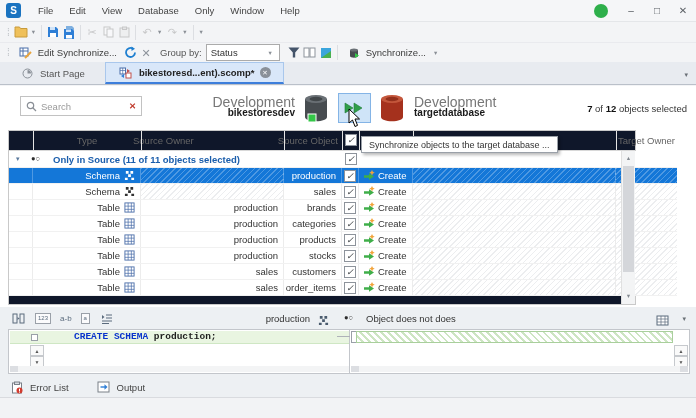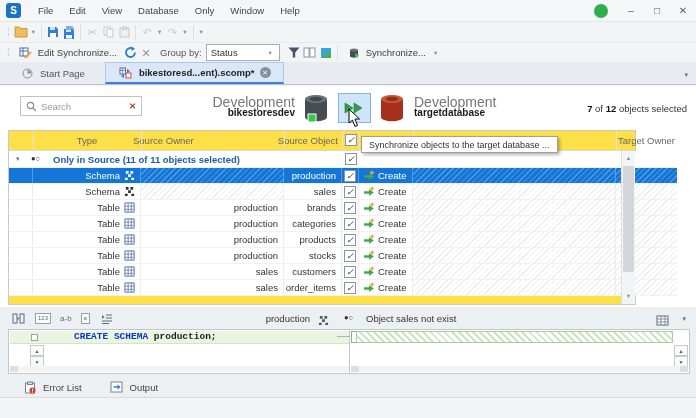--- a/index.html
+++ b/index.html
@@ -49,21 +49,21 @@
   .tgt-name{left:414px;top:21px}
   .dbicon{position:absolute;top:7px}
   #src-db{left:301px}
   #tgt-db{left:377px}
   .dir-btn{position:absolute;left:338px;top:7px;width:33px;height:30px;background:#cfe4f8;border:1px solid #84b4e6;display:flex;align-items:center;justify-content:center}
   .sel-count{position:absolute;right:9px;top:17px;color:#333}
   .sel-count b{color:#111}
   .cursor{position:absolute;left:348px;top:22px;z-index:60}
 
   
-  .grid{position:absolute;left:8px;top:44px;width:628px;height:175px;border:1px solid #c9c9c9;background:#fde047}
+  .grid{position:absolute;left:8px;top:44px;width:628px;height:175px;border:1px solid #c9c9c9;background:#0f172a}
   .ghead{position:absolute;left:0;top:0;right:0;height:20px;border-bottom:1px solid #d8d8d8;color:#666}
   .ghead span{position:absolute;top:4px}
   .h-type{left:24px;width:108px;text-align:center}
   .h-owner{left:124px;width:143px;text-align:left}
   .h-object{left:245px;width:84px;text-align:right}
   .h-towner{left:607px;width:61px;text-align:center}
   .vl{position:absolute;top:0;height:19px;width:1px;background:#e4e4e4}
   .cb{display:inline-block;width:12px;height:12px;border:1px solid #8d939b;background:#fff;font-size:9px;line-height:10px;text-align:center;color:#3c4043}
   .group{position:absolute;left:0;top:20px;width:668px;height:17px;border-bottom:1px solid #f0f0f0;background:#fff}
   .g-caret{position:absolute;left:7px;top:4px;font-size:7px;color:#5b7a9d}
@@ -111,21 +111,21 @@
   .fold{position:absolute;left:22px;top:4px;width:7px;height:7px;border:1px solid #9aa0a8;background:#fff}
   .navbtn{position:absolute;width:14px;height:11px;border:1px solid #c6c9cd;background:#fafafa;text-align:center;font-size:5px;color:#555;line-height:10px}
   .miss-line{position:absolute;left:6px;right:16px;top:1px;height:12px;border:1px solid #a9cf9c;background:repeating-linear-gradient(45deg,#fff 0 3px,#cde5c2 3px 5px)}
   .bracket{position:absolute;left:1px;top:1px;width:5px;height:12px;border:1px solid #9aa0a8;border-right:0;background:#fff}
   .connector{position:absolute;left:337px;top:336px;width:13px;height:1px;background:#aeb2b8;z-index:5}
   .hscroll{position:absolute;left:1px;right:1px;bottom:1px;height:6px;background:#f3f4f5}
   .hscroll i{position:absolute;top:0;width:8px;height:6px;background:#dcdee2}
   .hscroll .he{right:0}
 
   
-  .dock{position:absolute;left:0;top:377px;right:0;height:20px;display:flex;align-items:center;padding-left:22px;gap:27px}
+  .dock{position:absolute;left:0;top:377px;right:0;height:20px;display:flex;align-items:center;padding-left:9px;gap:27px}
   .dock-btn{display:flex;gap:5px;align-items:center;color:#444}
   .status{position:absolute;left:0;top:397px;right:0;height:21px;background:#f2f3f5;border-top:1px solid #d9dbdf}
 </style>
 </head>
 <body>
 
 <div class="window">
 
   <div class="menubar">
     <div class="logo">S</div>
@@ -645,21 +645,21 @@
         </svg>
     </span>
   </div>
   <span class="sql-left-obj">production</span>
   <span class="sql-left-ic ico">
     <svg width="11" height="11" viewBox="0 0 12 12">
         <path fill="#4a5b6e" d="M2 1h3v3H2zM7 1h3v3H7zM4.5 4.5h3v3h-3zM1 8.5h3v2.5H1zM8 8.5h3v2.5H8z"></path>
       </svg>
   </span>
   <span class="sql-dots">●○</span>
-  <span class="sql-right-status">Object sales not exist</span>
+  <span class="sql-right-status">Object does not does</span>
   <span class="sql-grid-ic ico">
     <svg width="13" height="11" viewBox="0 0 13 11">
         <rect x="1" y="1" width="11" height="9" fill="#fff" stroke="#5b6b7d"></rect>
         <path d="M1 4h11M1 7h11M5 1v9M9 1v9" stroke="#5b6b7d" stroke-width=".7"></path>
       </svg>
   </span>
   <span class="sql-caret">▾</span>
 
   <div class="pane" id="pane-l">
     <div class="code-line"><span class="kw">CREATE SCHEMA</span><span class="idf"> production;</span></div>

